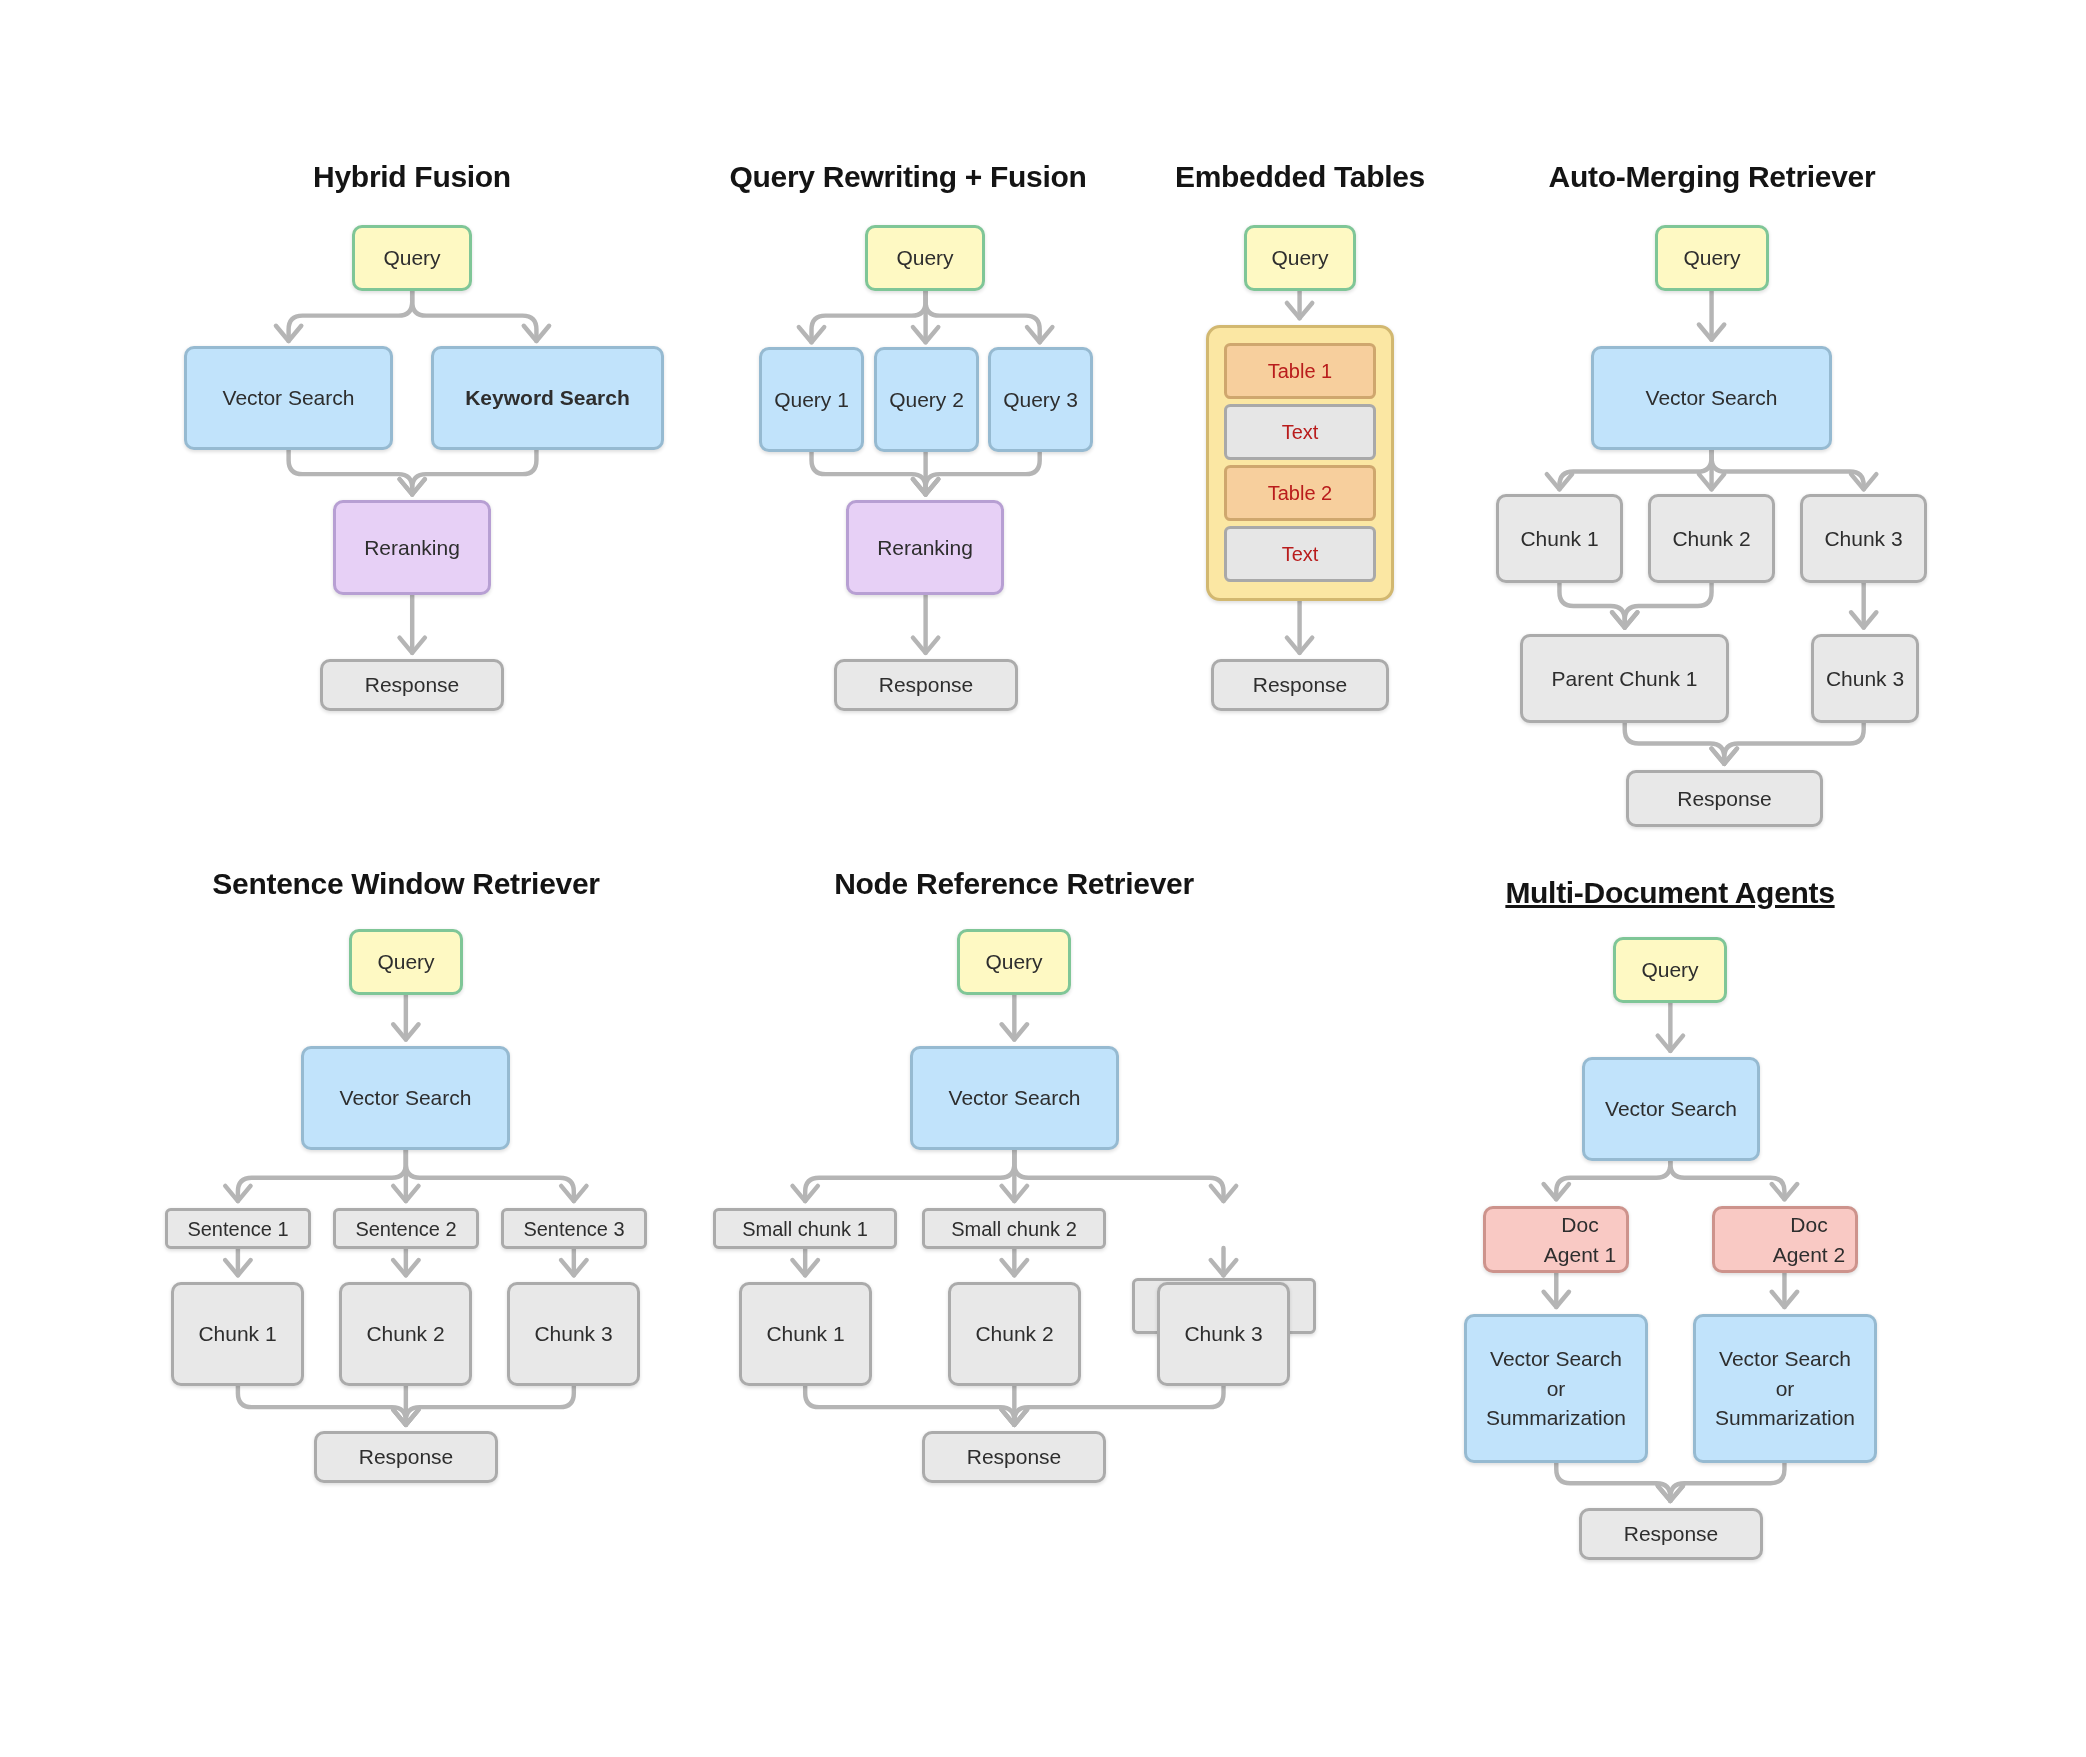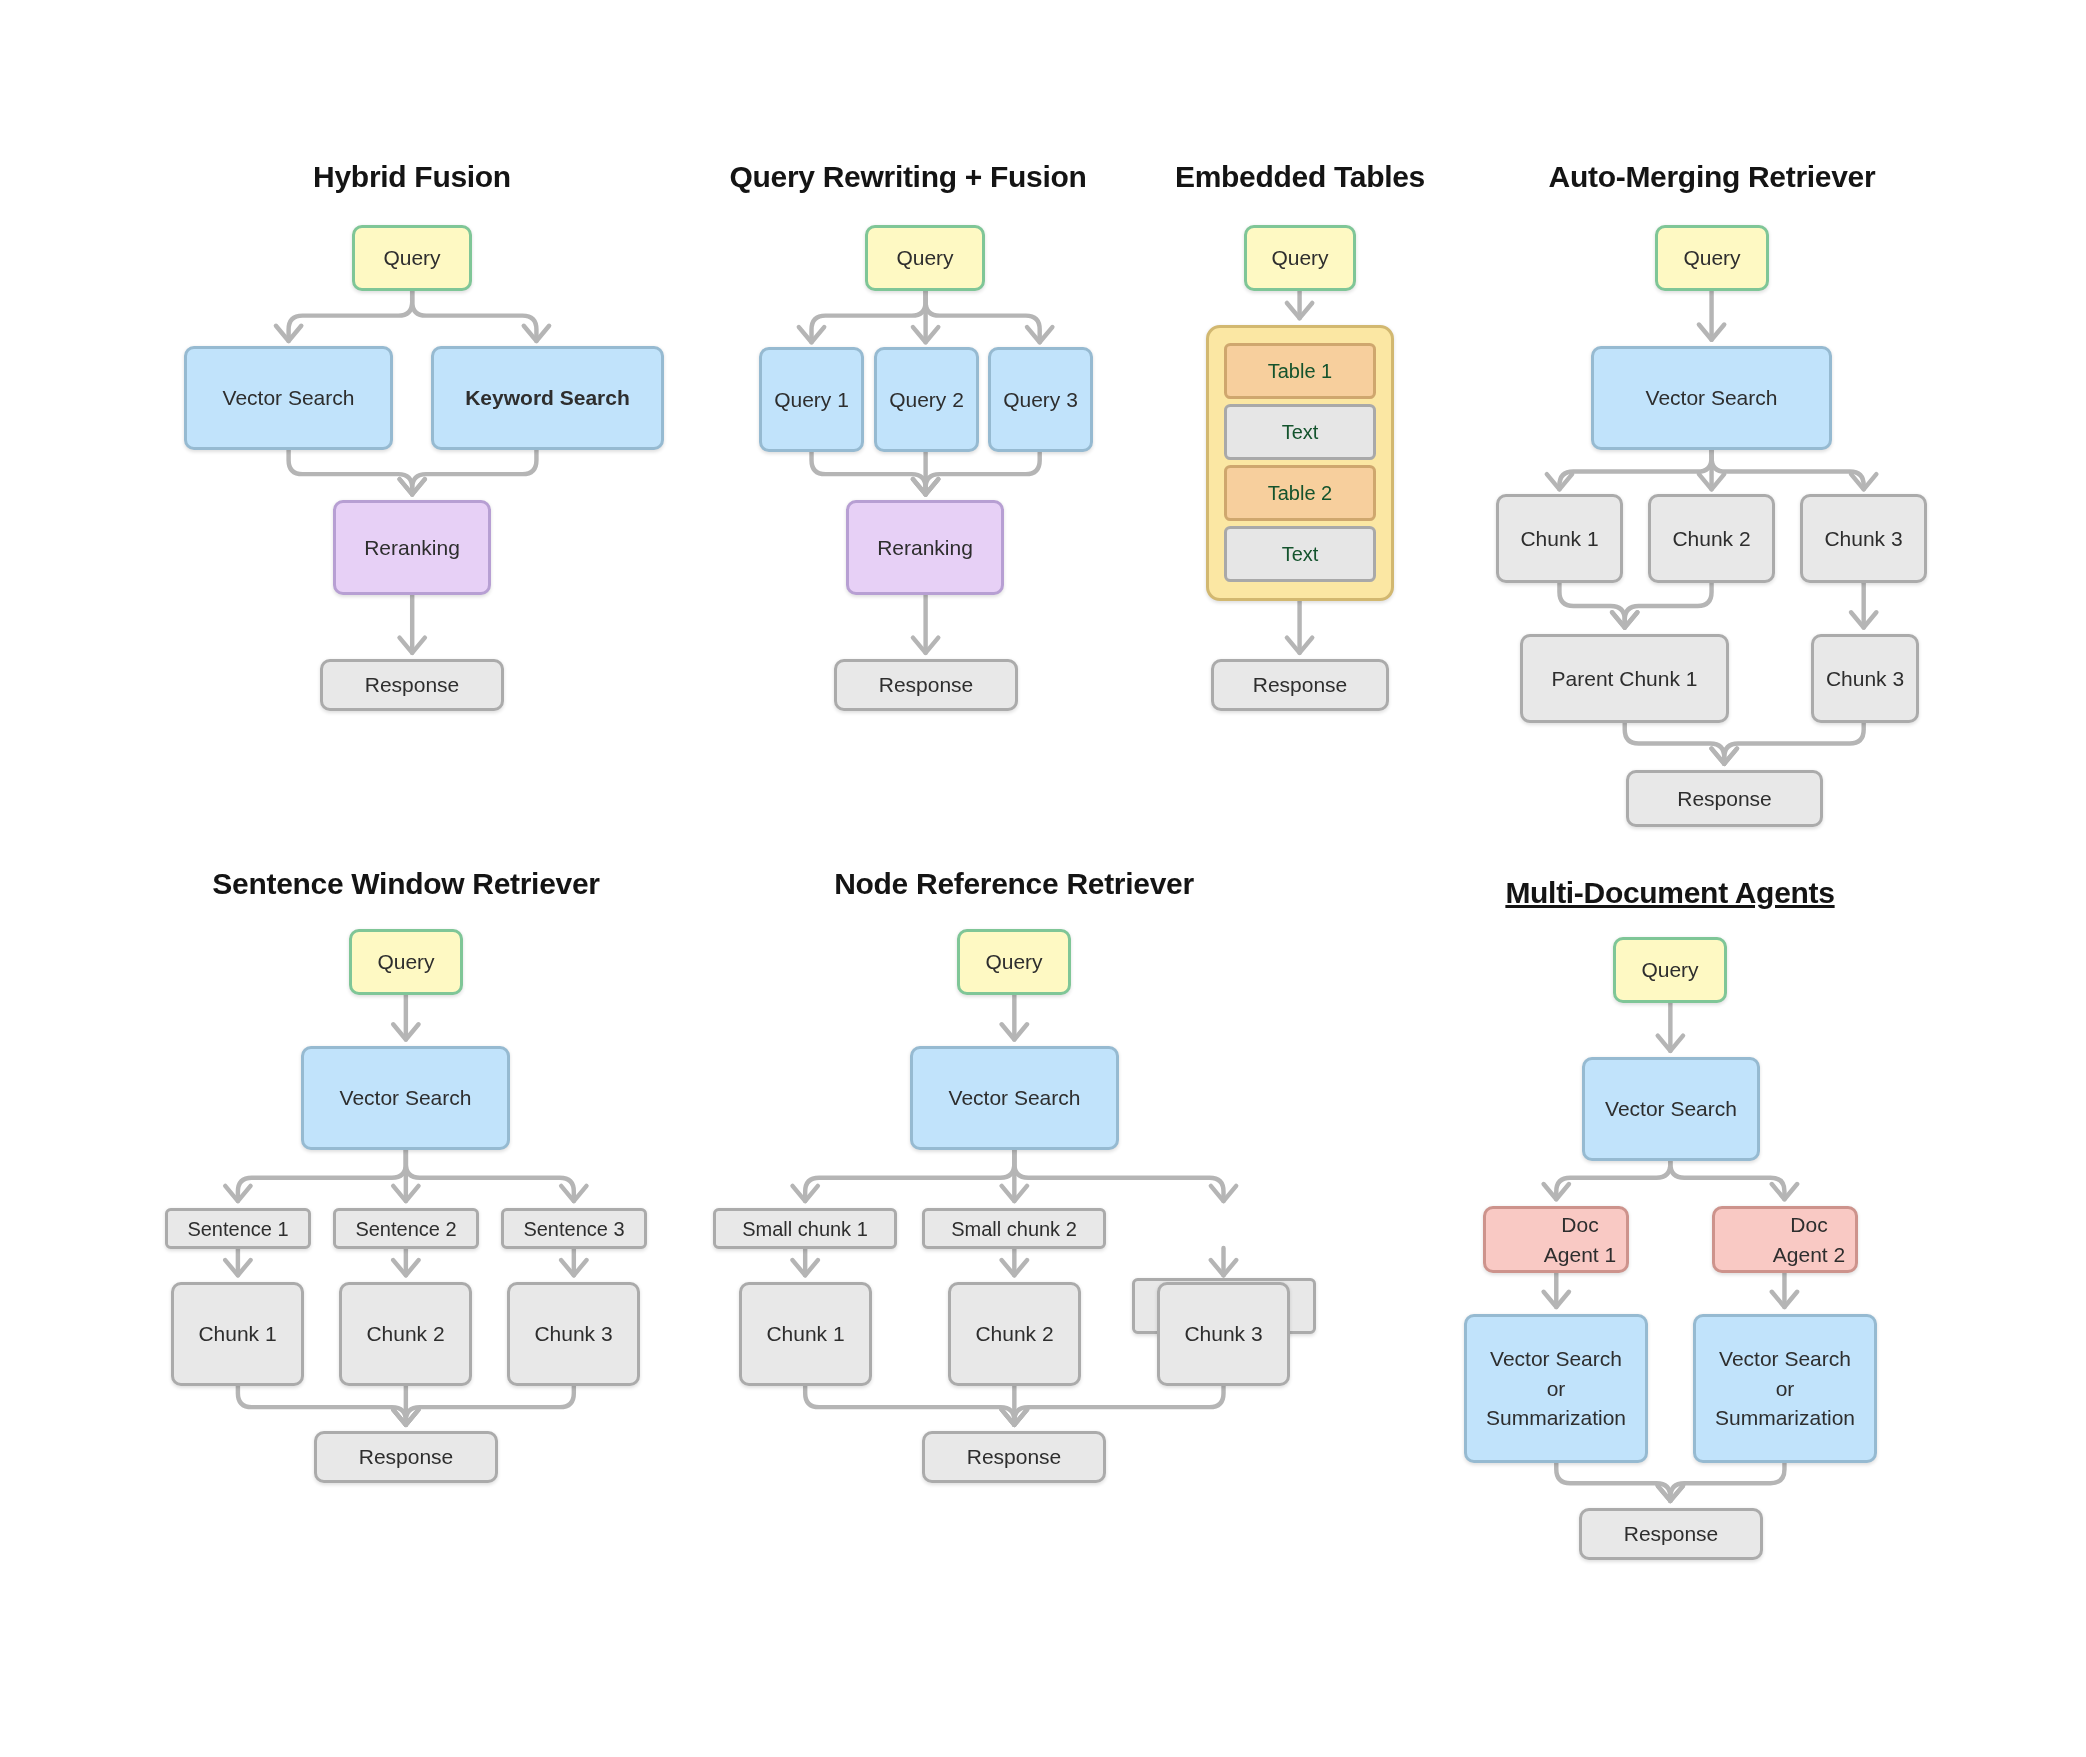--- a/index.html
+++ b/index.html
@@ -32,21 +32,21 @@
   .pink{background:#f9c9c4;border-color:#cd938c;padding-left:48px;}
   .doc-container{
     position:absolute;box-sizing:border-box;z-index:2;
     background:#fbe7a3;border:3.8px solid #d2b870;border-radius:14px;
     display:flex;flex-direction:column;gap:5px;padding:15px;
     box-shadow:0 1.9px 3.8px rgba(0,0,0,0.13);
   }
   .doc-row{
     box-sizing:border-box;height:56px;flex:0 0 56px;
     display:flex;align-items:center;justify-content:center;
-    border-radius:6.3px;font-size:20px;color:#14532d;
+    border-radius:6.3px;font-size:20px;color:#b91c1c;
   }
   .row-orange{background:#f7cf9d;border:3.2px solid #cfa76e;}
   .row-gray{background:#e6e6e6;border:3.2px solid #a9a9a9;}
   .line{display:block;}
 </style>
 </head>
 <body>
 
 <div class="canvas">
 

